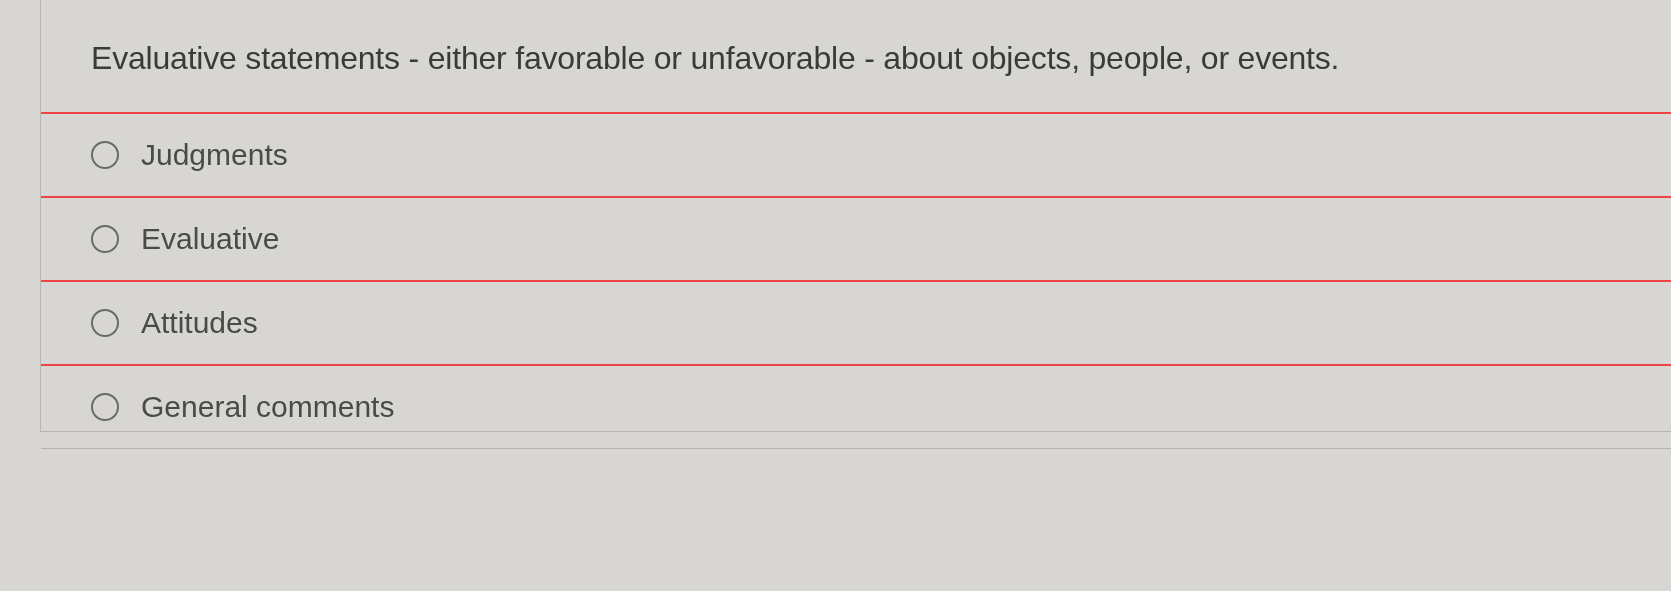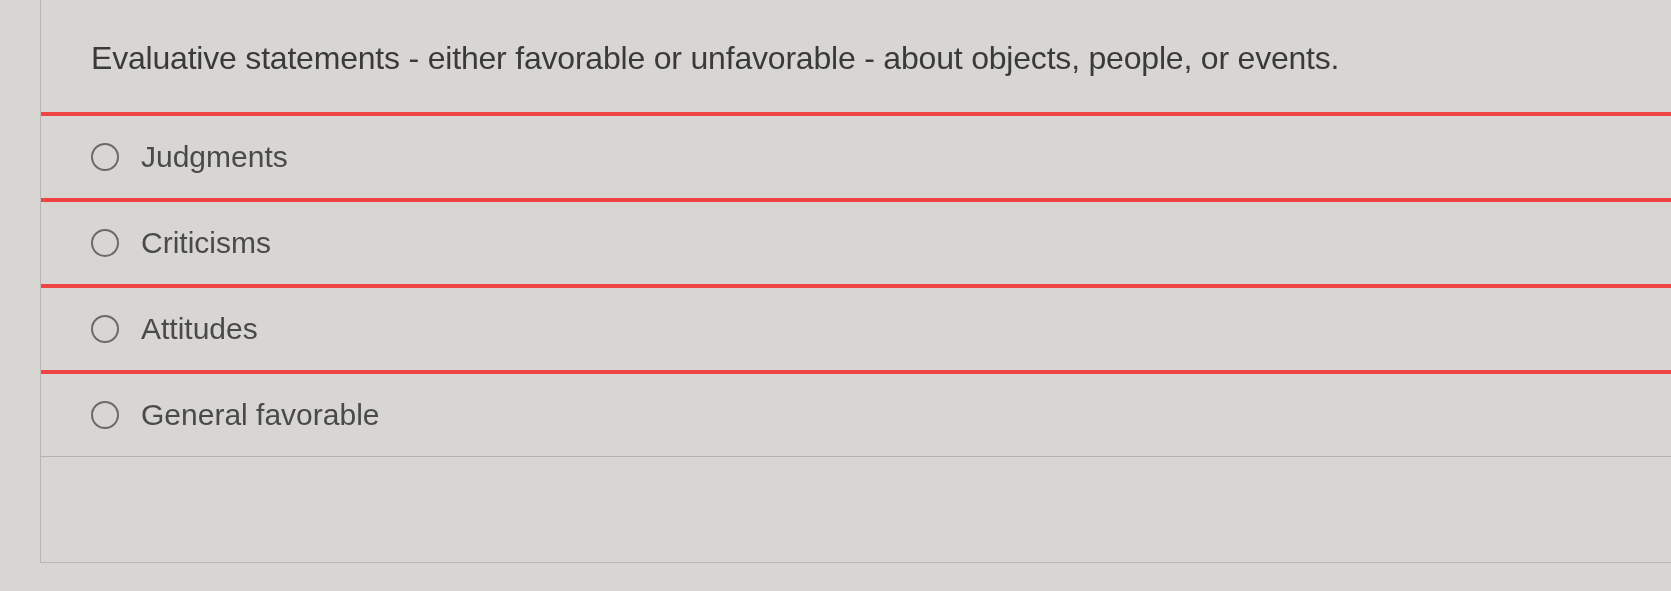--- a/index.html
+++ b/index.html
@@ -16,38 +16,38 @@
       overflow: hidden;
     }
     .quiz-container {
       background: #d8d6d2;
       border: 1px solid #b8b6b2;
       border-top: none;
       border-right: none;
       margin-left: 40px;
       padding-top: 30px;
       padding-bottom: 50px;
-      height: 563px;
+      height: 432px;
     }
     .question-text {
       font-size: 32px;
       color: #3a3a3a;
       padding: 10px 50px 35px 50px;
       font-weight: 400;
       letter-spacing: -0.2px;
     }
     .options {
       display: flex;
       flex-direction: column;
     }
     .option-row {
       display: flex;
       align-items: center;
       padding: 24px 50px;
-      border-top: 4px solid #ef4444;
+      border-top: 2px solid #ef4444;
       cursor: pointer;
     }
     .option-row:last-child {
       border-bottom: 1px solid #b5b3af;
     }
     .radio-circle {
       width: 28px;
       height: 28px;
       border: 2.5px solid #6a6a6a;
       border-radius: 50%;
@@ -66,24 +66,24 @@
 
 <div class="quiz-container">
   <div class="question-text">Evaluative statements - either favorable or unfavorable - about objects, people, or events.</div>
   <div class="options">
     <div class="option-row">
       <span class="radio-circle"></span>
       <span class="option-label">Judgments</span>
     </div>
     <div class="option-row">
       <span class="radio-circle"></span>
-      <span class="option-label">Criticisms</span>
+      <span class="option-label">Evaluative</span>
     </div>
     <div class="option-row">
       <span class="radio-circle"></span>
       <span class="option-label">Attitudes</span>
     </div>
     <div class="option-row">
       <span class="radio-circle"></span>
-      <span class="option-label">General favorable</span>
+      <span class="option-label">General comments</span>
     </div>
   </div>
 </div>
 
 </body></html>

